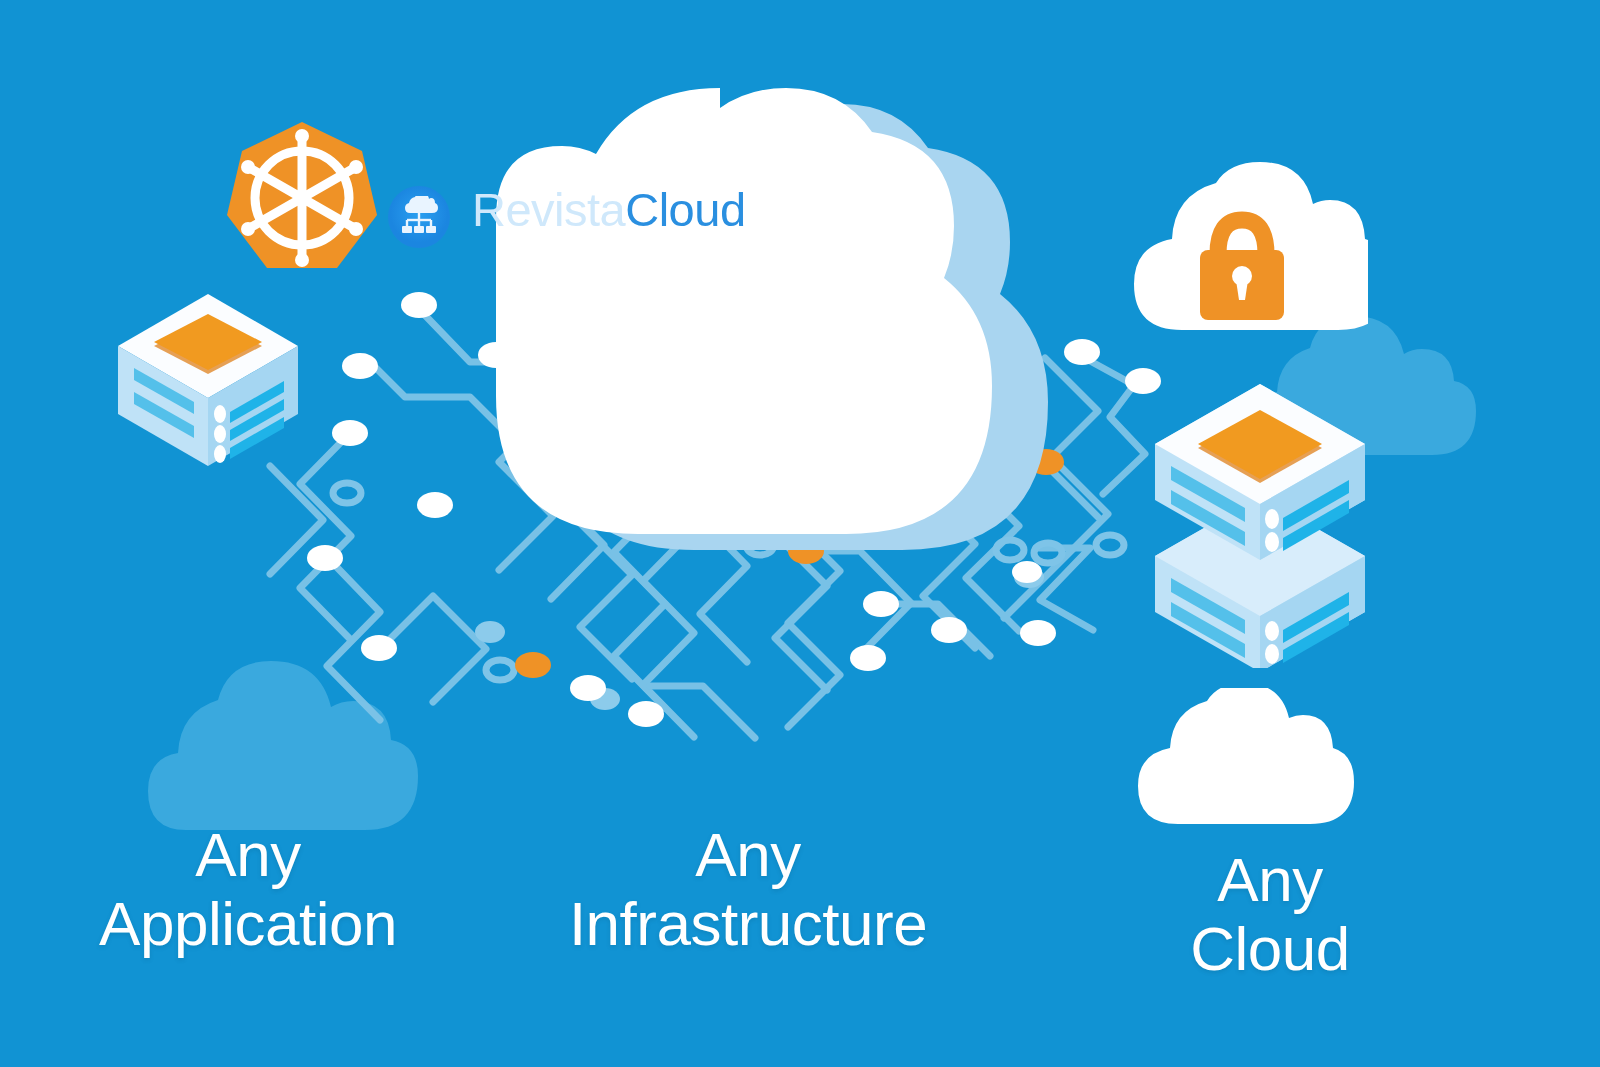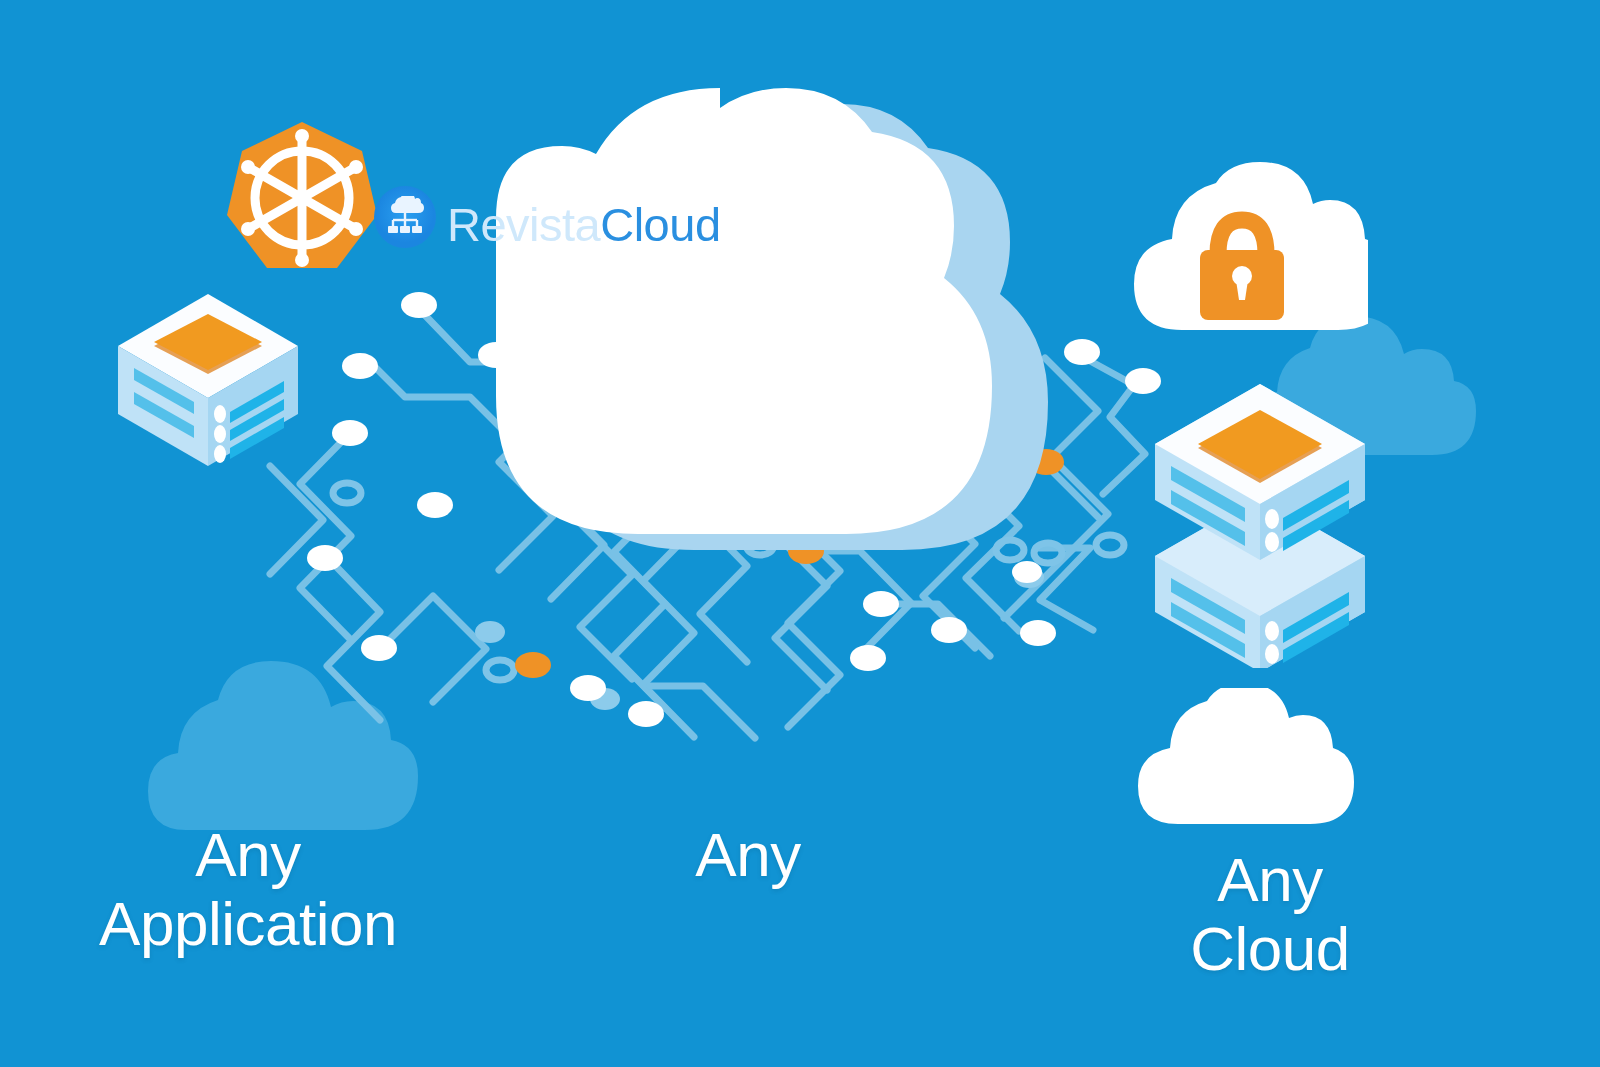--- a/index.html
+++ b/index.html
@@ -17,25 +17,25 @@
   }
   .layer {
     position: absolute;
     top: 0; left: 0;
     width: 1600px;
     height: 1067px;
   }
   
   #brand {
     position: absolute;
-    left: 374px;
+    left: 388px;
     top: 186px;
     display: flex;
-    align-items: flex-end;
-    gap: 11px;
+    align-items: flex-start;
+    gap: 22px;
     z-index: 40;
   }
   #brand .brand-mark {
     width: 62px;
     height: 62px;
     border-radius: 50%;
     background: radial-gradient(circle at 50% 45%, #2a9ff0 0%, #1b86e0 62%, #1b86e0 100%);
     display: flex;
     align-items: center;
     justify-content: center;
@@ -332,19 +332,20 @@
   <svg style="position:absolute;left:1130px;top:688px;width:230px;height:140px;z-index:30" viewBox="0 0 230 140" xmlns="http://www.w3.org/2000/svg">
     <path d="M48 136 q-40 0 -40 -38 q0 -32 32 -38 q2 -37 37 -47 q11 -18 37 -18 q37 0 45 35 q7 -3 14 -3 q28 0 30 33 q21 6 21 34 q0 42 -44 42 z" fill="#ffffff"></path>
   </svg>
 
   <div class="caption" id="cap-app">
     <span>Any</span>
     <span class="l2">Application</span>
   </div>
   <div class="caption" id="cap-inf">
     <span>Any</span>
+    <span class="l2">Infrastructure</span>
   </div>
   <div class="caption" id="cap-cld">
     <span>Any</span>
     <span class="l2">Cloud</span>
   </div>
 
 </div>
 
 </body></html>

